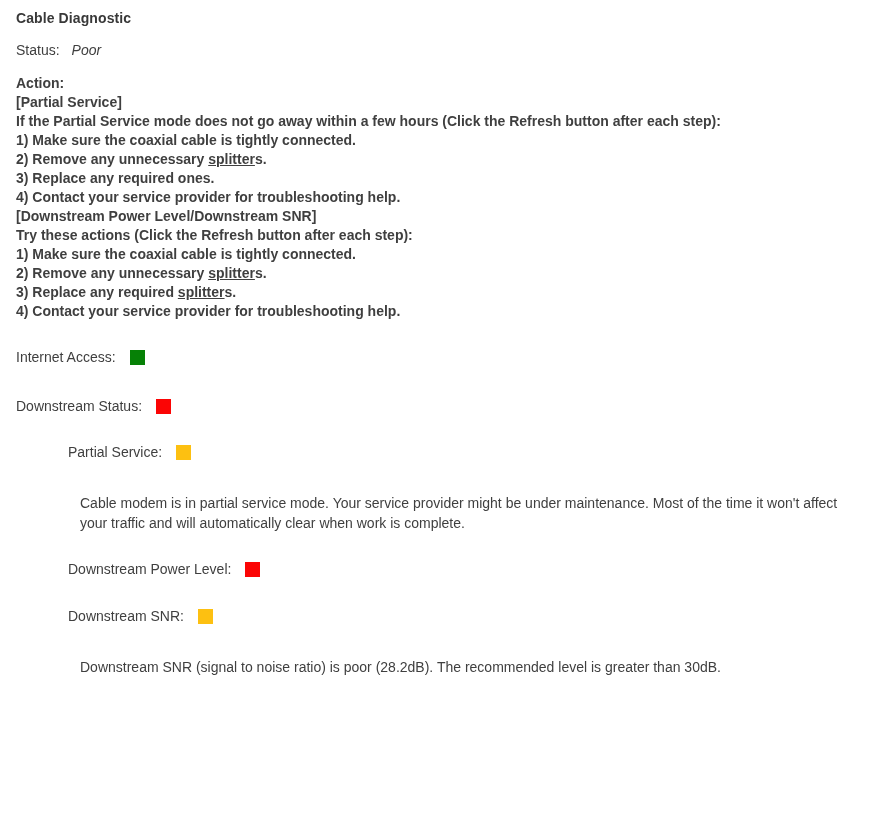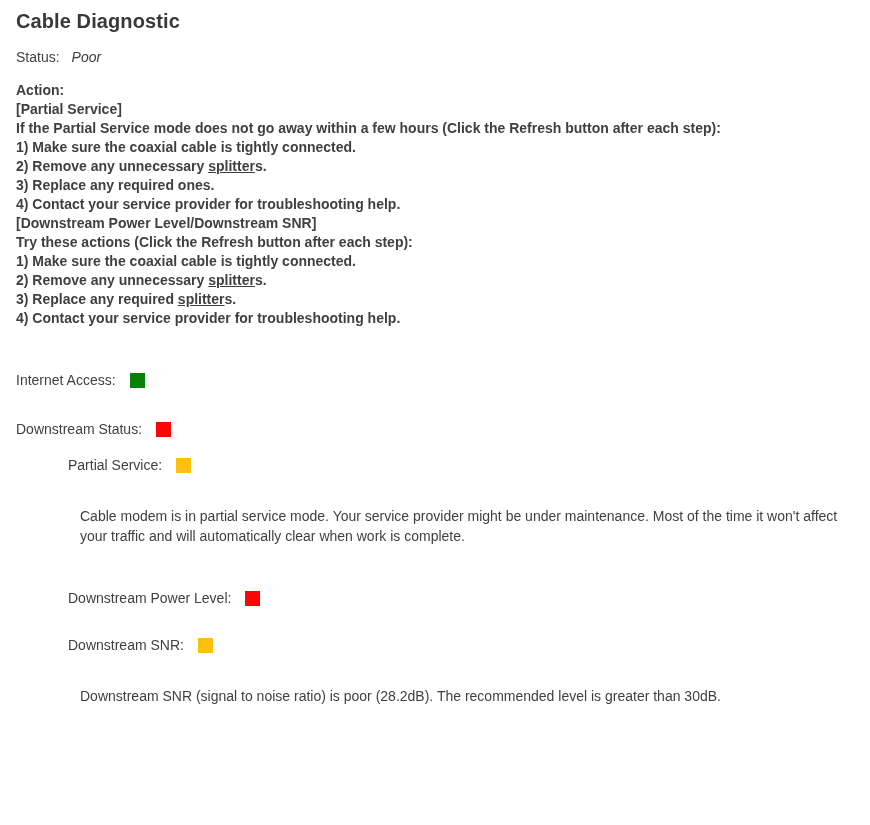--- a/index.html
+++ b/index.html
@@ -9,21 +9,21 @@
     height: 825px;
     background: #ffffff;
     font-family: "Liberation Sans", sans-serif;
     font-size: 14px;
     color: #3f3f3f;
     overflow: hidden;
   }
   .page { padding: 10px 16px 0 16px; }
 
   .title {
-    font-size: 20px;
+    font-size: 14px;
     font-weight: 600;
     color: #383838;
     letter-spacing: 0.1px;
   }
 
   .status-line { margin-top: 16px; height: 16px; }
   .status-value { margin-left: 12px; font-style: italic; }
 
   .action-block { margin-top: 16px; line-height: 19px; }
   .action-block .line { white-space: pre-wrap; font-weight: bold; }
@@ -47,25 +47,25 @@
   }
   .indent { margin-left: 52px; }
 
   .ind-desc {
     margin: 12px;
     line-height: 20px;
     max-width: 790px;
   }
 
   
-  .mt30 { margin-top: 44px; }
+  .mt30 { margin-top: 28px; }
   .mt31 { margin-top: 31px; }
   .mt33 { margin-top: 33px; }
   .mt38 { margin-top: 38px; }
-  .mt42 { margin-top: 20px; }
+  .mt42 { margin-top: 30px; }
 </style>
 </head>
 <body>
 
 <div class="page">
 
   <div class="title">Cable Diagnostic</div>
 
   <div class="status-line">
     <span>Status:</span><span class="status-value">Poor</span>

